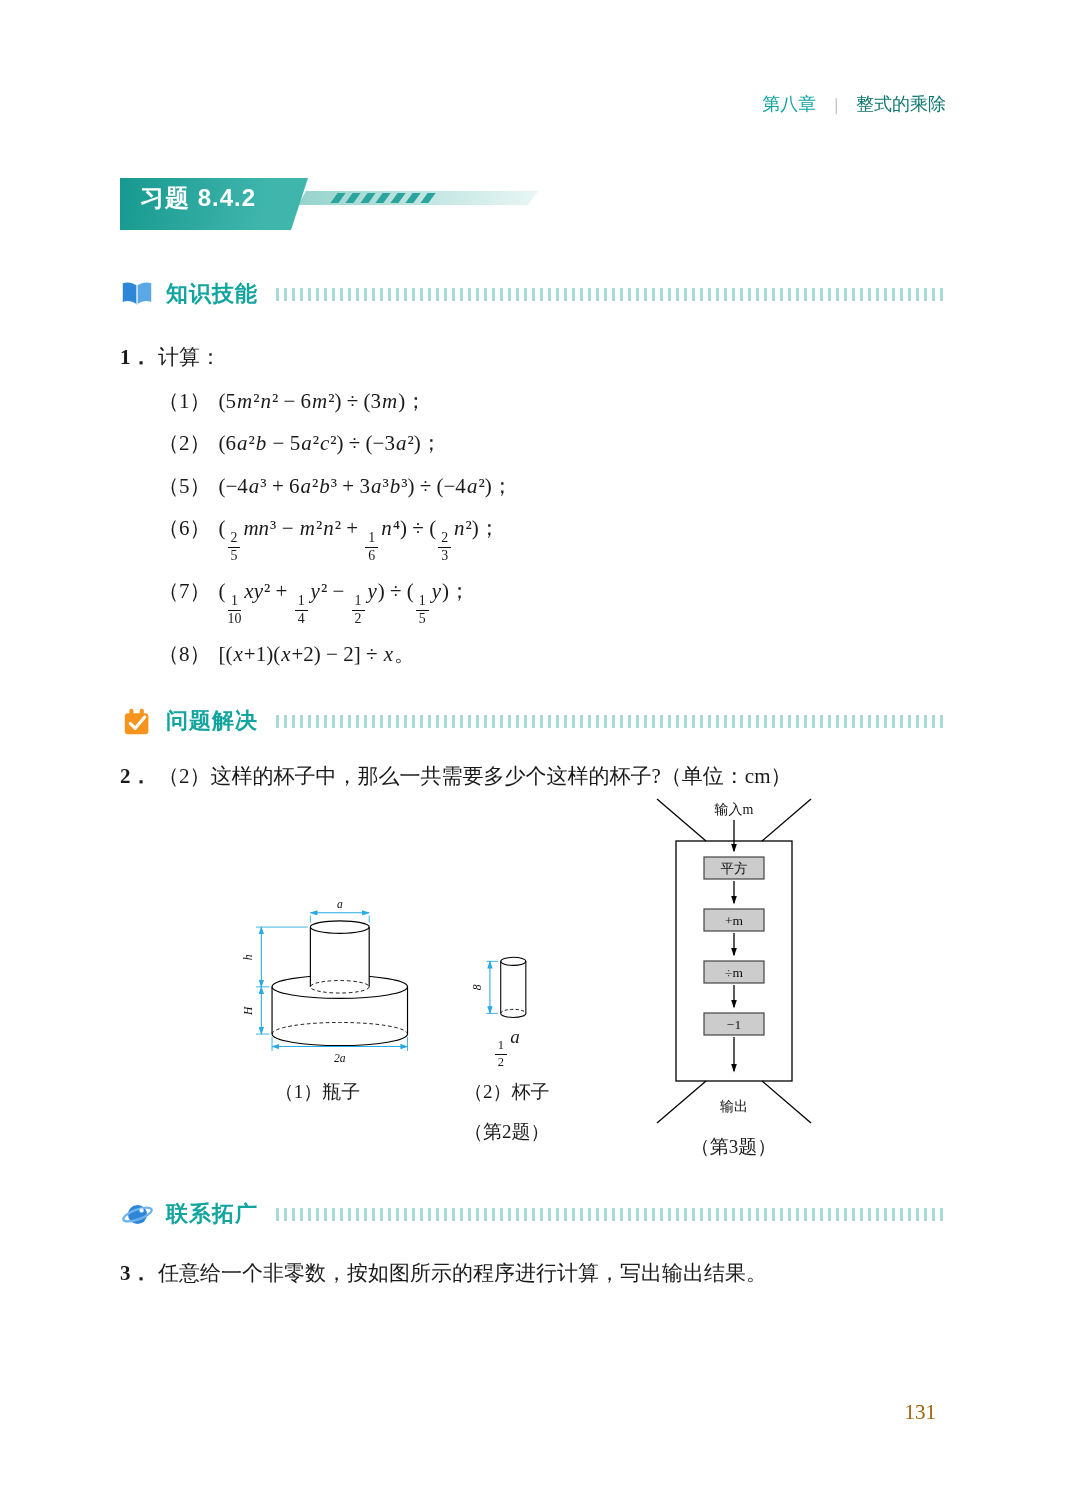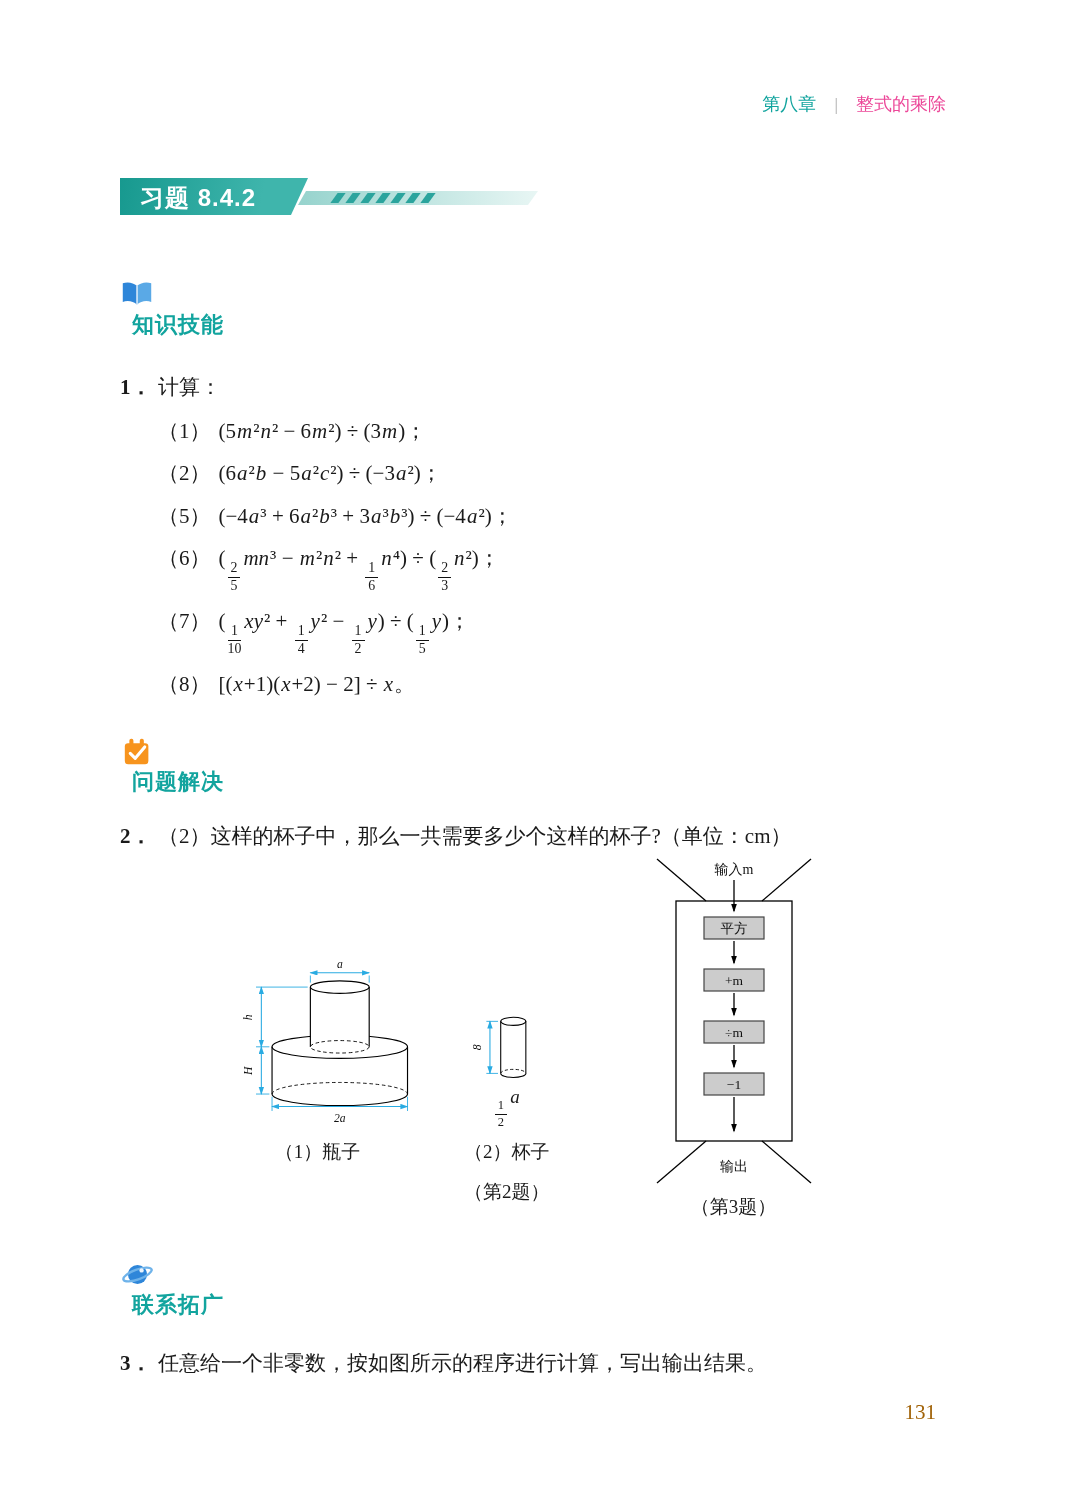--- a/index.html
+++ b/index.html
@@ -4,38 +4,38 @@
 <style>
   html,body{margin:0;padding:0;background:#e9e9e9;}
   .page{width:1066px;height:1508px;background:#fff;position:relative;overflow:hidden;
         font-family:"Liberation Serif","DejaVu Serif",serif;color:#1a1a1a;margin:0 auto;}
   .content{padding:0 120px;}
 
   
   .running-head{padding-top:92px;text-align:right;font-size:18px;}
   .rh-chapter{color:#12A49E;}
   .rh-divider{color:#b3b3b3;margin:0 12px;font-size:16px;}
-  .rh-title{color:#ec4899;margin-top:41px;}
+  .rh-title{color:#0f766e;margin-top:41px;}
 
   
   .banner-wrap{margin-top:62px;position:relative;height:40px;}
-  .banner-badge{position:absolute;left:0;top:0;width:188px;height:37px;z-index:2;
+  .banner-badge{position:absolute;left:0;top:0;width:188px;height:52px;z-index:2;
     background:linear-gradient(100deg,#17998F,#3FB5AC 75%);
     clip-path:polygon(0 0,100% 0,calc(100% - 17px) 100%,0 100%);
     color:#fff;font-family:"Liberation Sans","DejaVu Sans",sans-serif;
     font-weight:bold;font-size:24px;line-height:40px;padding-left:20px;box-sizing:border-box;
     letter-spacing:1px;}
   .banner-trail{position:absolute;left:178px;top:13px;width:240px;height:14px;z-index:1;
     background:linear-gradient(90deg,#96d3cd,#e8f6f4);
     clip-path:polygon(8px 0,100% 0,calc(100% - 10px) 100%,0 100%);}
   .banner-dashes{position:absolute;left:214px;top:15px;z-index:3;display:flex;gap:7px;}
   .banner-dashes span{width:8px;height:10px;background:#2BA49D;transform:skewX(-36deg);display:block;}
 
   
-  .sec-head{display:flex;flex-direction:column;}
+  .sec-head{display:flex;align-items:center;}
   .sec1{margin-top:60px;} .sec2{margin-top:30px;} .sec3{margin-top:38px;}
   .sec-icon{width:34px;height:32px;flex:0 0 auto;display:flex;align-items:center;justify-content:center;}
   .sec-title{font-family:"Liberation Sans","DejaVu Sans",sans-serif;font-weight:bold;
     font-size:22px;color:#12A49E;margin-left:12px;letter-spacing:1px;white-space:nowrap;}
   .sec-rule{flex:1;height:13px;margin-left:18px;
     background:repeating-linear-gradient(to right,#A8DBD7 0 3px,transparent 3px 8px);}
 
   
   .prob{display:flex;margin-top:24px;font-size:21px;line-height:2.0;}
   .pnum{font-weight:bold;width:38px;flex:0 0 auto;}

